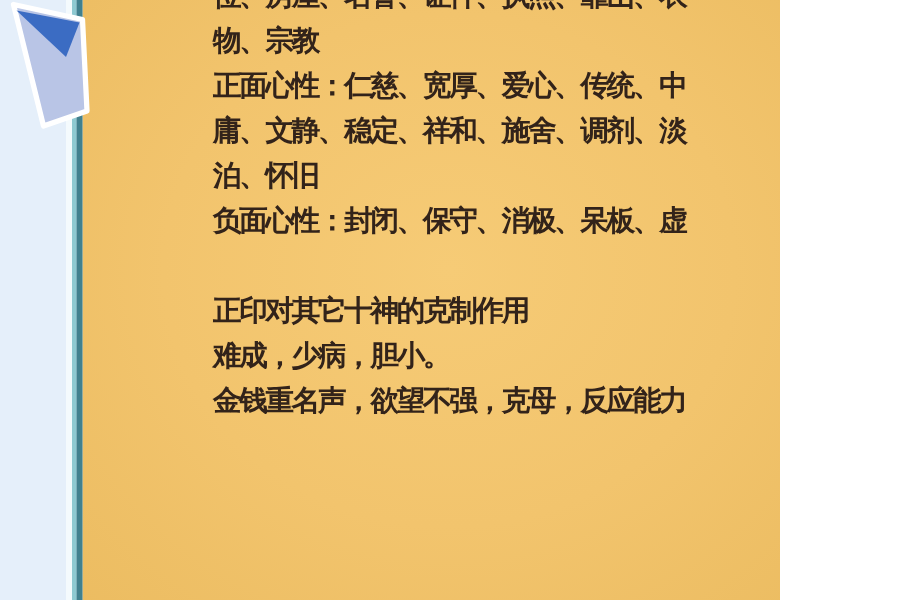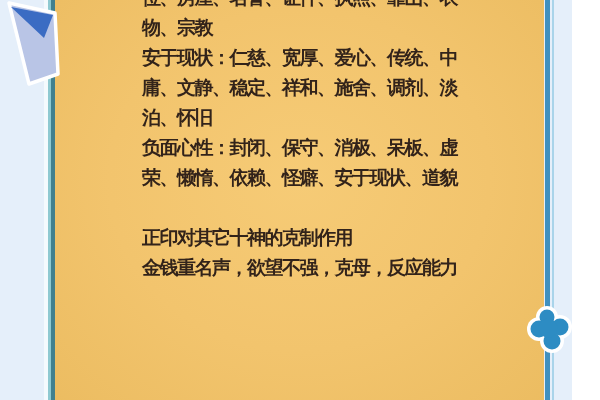--- a/index.html
+++ b/index.html
@@ -14,21 +14,21 @@
     --plane-fill:#b9c5e6;
     --plane-stripe:#3b6cc3;
     --plane-outline:#ffffff;
     --flower-fill:#2d8cc3;
     --flower-outline:#ffffff;
   }
   html,body{margin:0;padding:0;}
   body{font-family:"DejaVu Sans","Liberation Sans",sans-serif;}
   .screen{
     position:relative;
-    width:572px;height:400px;
+    width:520px;height:400px;
     overflow:hidden;
     background:var(--outer-bg);
   }
   .card{
     position:absolute;top:0;bottom:0;
     left:55px;width:489px;
     background:radial-gradient(ellipse at 50% 45%, #f6cb76 0%, var(--card-bg) 55%, #e9b95c 120%);
     z-index:1;
   }
   .vline{position:absolute;top:0;bottom:0;z-index:2;}
@@ -66,28 +66,28 @@
   <div class="vline left-strip"></div>
   <div class="vline left-light"></div>
   <div class="vline left-dark"></div>
   <div class="vline right-dark"></div>
   <div class="vline right-light"></div>
 
   <div class="text-block">
       <div class="section">
         <div class="line">位、房屋、名誉、证件、执照、靠山、衣</div>
         <div class="line">物、宗教</div>
-        <div class="line">安于现状：仁慈、宽厚、爱心、传统、中</div>
+        <div class="line">正面心性：仁慈、宽厚、爱心、传统、中</div>
         <div class="line">庸、文静、稳定、祥和、施舍、调剂、淡</div>
         <div class="line">泊、怀旧</div>
         <div class="line">负面心性：封闭、保守、消极、呆板、虚</div>
-        <div class="line">荣、懒惰、依赖、怪癖、安于现状、道貌</div>
       </div>
       <div class="section">
         <div class="line">正印对其它十神的克制作用</div>
+        <div class="line">难成，少病，胆小。</div>
         <div class="line">金钱重名声，欲望不强，克母，反应能力</div>
       </div>
     </div>
 
   <svg class="deco plane" width="70" height="95" viewBox="0 0 70 95">
     <polygon class="plane-body" points="9,3 55,13 58,74 29,84"></polygon>
     <polygon class="plane-stripe" points="11,7 53,15 44,38"></polygon>
   </svg>
 
   <svg class="deco flower" width="75" height="75" viewBox="0 0 75 75">

